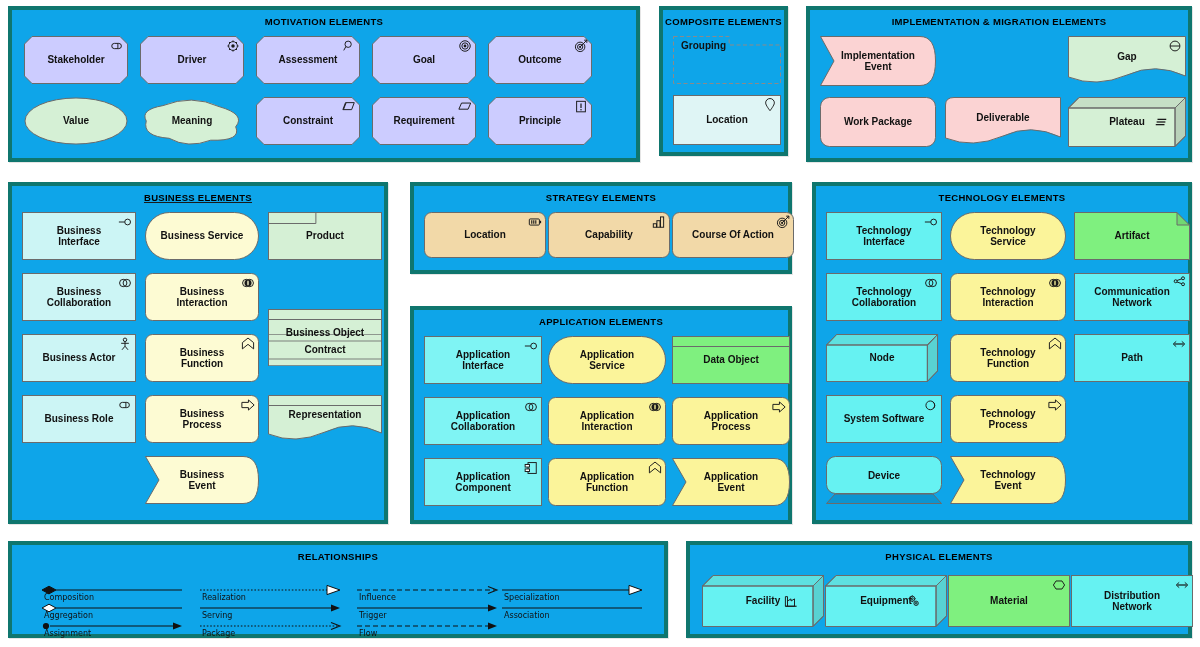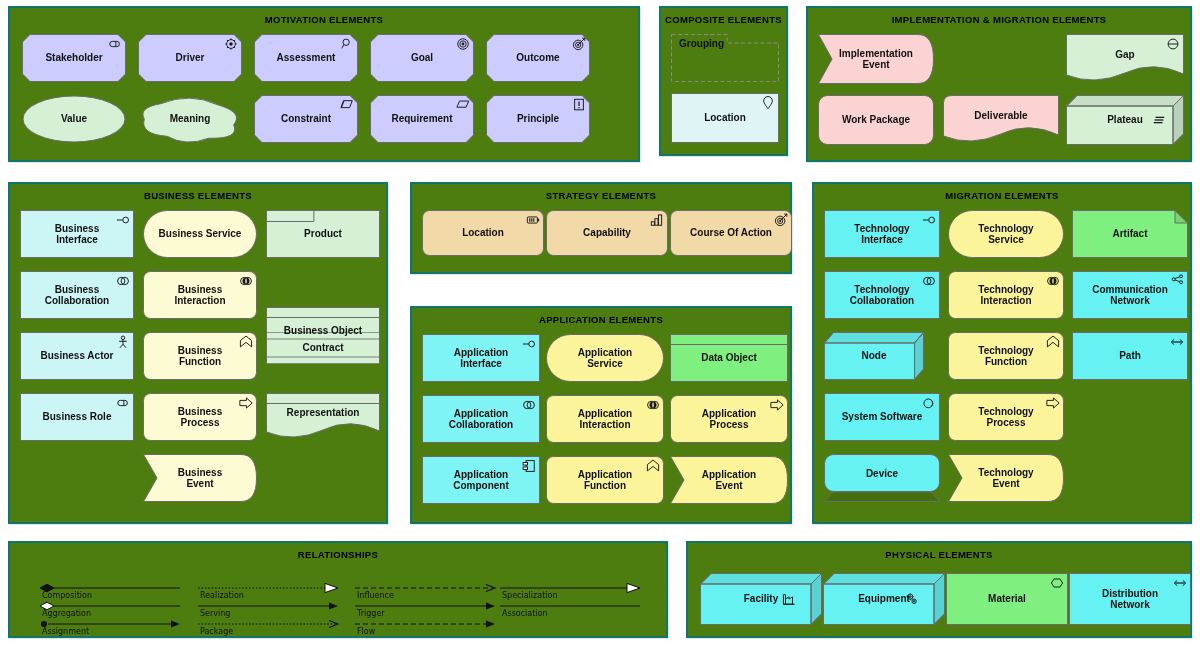--- a/index.html
+++ b/index.html
@@ -7,22 +7,22 @@
   body {
     width:1200px; height:647px;
     background:#ffffff;
     font-family:"Liberation Sans", sans-serif;
     color:#1a1a1a;
     overflow:hidden;
     position:relative;
   }
   .panel {
     position:absolute;
-    border:2px solid #0f766e;
-    background:#4d7c0f;
+    border:4px solid #0f766e;
+    background:#0ea5e9;
     box-shadow:1px 1px 0 rgba(0,0,0,0.10);
   }
   .panel-title {
     text-align:center;
     font-size:9.5px;
     font-weight:bold;
     letter-spacing:.3px;
     padding-top:6px;
     color:#000;
   }
@@ -164,21 +164,21 @@
             <path d="M0.5 11 L11 0.5 L117.5 0.5 L107 11 Z" fill="rgba(0,0,0,0.07)" stroke="#6b6b6b" stroke-width="1"></path>
             <path d="M107 11 L117.5 0.5 L117.5 39 L107 49.5 Z" fill="rgba(0,0,0,0.13)" stroke="#6b6b6b" stroke-width="1"></path>
           </svg></div><span class="lbl">Plateau</span><span class="ico" style="top: 50%; right: 18px; margin-top: -7px;"><svg viewBox="0 0 16 16">
             <line x1="4" y1="5" x2="14" y2="5" stroke="#1a1a1a" stroke-width="1.5"></line>
             <line x1="3" y1="8" x2="13" y2="8" stroke="#1a1a1a" stroke-width="1.5"></line>
             <line x1="2" y1="11" x2="12" y2="11" stroke="#1a1a1a" stroke-width="1.5"></line>
           </svg></span></div>
     </div>
 </div>
 
-<div class="panel" style="left:8px; top:182px; width:380px; height:342px;">
+<div class="panel" style="left:8px; top:182px; width:380px; height:342px;text-decoration:underline;">
   <div class="panel-title">BUSINESS ELEMENTS</div>
   <div id="business-body">
       <div class="el" style="left: 10px; top: 26px; width: 114px; height: 48px;"><div class="shape"><svg viewBox="0 0 114 48" preserveAspectRatio="none">
             <rect x="0.5" y="0.5" width="113" height="47" fill="#ccf5f5" stroke="#6b6b6b" stroke-width="1"></rect>
           </svg></div><span class="lbl">Business
 Interface</span><span class="ico"><svg viewBox="0 0 16 16">
             <circle cx="11" cy="8" r="3.3" stroke="#1a1a1a" fill="none" stroke-width="1.1"></circle>
             <line x1="1" y1="8" x2="7.7" y2="8" stroke="#1a1a1a" fill="none" stroke-width="1.1"></line>
           </svg></span></div>
       <div class="el" style="left: 133px; top: 26px; width: 114px; height: 48px;"><div class="shape"><svg viewBox="0 0 114 48" preserveAspectRatio="none">
@@ -337,21 +337,21 @@
             <path d="M1.6 13.6 L1.6 6.4 L8 1.2 L14.4 6.4 L14.4 13.6 L8 8.4 Z" stroke="#1a1a1a" fill="none" stroke-width="1.1"></path>
           </svg></span></div>
       <div class="el" style="left: 258px; top: 148px; width: 118px; height: 48px;"><div class="shape"><svg viewBox="0 0 118 48" preserveAspectRatio="none">
             <path d="M0.5 0.5 L102 0.5 Q117.5 0.5 117.5 24 Q117.5 47.5 102 47.5 L0.5 47.5 L14 24 Z" fill="#fbf49a" stroke="#6b6b6b" stroke-width="1"></path>
           </svg></div><span class="lbl">Application
 Event</span></div>
     </div>
 </div>
 
 <div class="panel" style="left:812px; top:182px; width:380px; height:342px;">
-  <div class="panel-title">MIGRATION ELEMENTS</div>
+  <div class="panel-title">TECHNOLOGY ELEMENTS</div>
   <div id="technology-body">
       <div class="el" style="left: 10px; top: 26px; width: 116px; height: 48px;"><div class="shape"><svg viewBox="0 0 116 48" preserveAspectRatio="none">
             <rect x="0.5" y="0.5" width="115" height="47" fill="#66f2f2" stroke="#6b6b6b" stroke-width="1"></rect>
           </svg></div><span class="lbl">Technology
 Interface</span><span class="ico"><svg viewBox="0 0 16 16">
             <circle cx="11" cy="8" r="3.3" stroke="#1a1a1a" fill="none" stroke-width="1.1"></circle>
             <line x1="1" y1="8" x2="7.7" y2="8" stroke="#1a1a1a" fill="none" stroke-width="1.1"></line>
           </svg></span></div>
       <div class="el" style="left: 134px; top: 26px; width: 116px; height: 48px;"><div class="shape"><svg viewBox="0 0 116 48" preserveAspectRatio="none">
             <rect x="0.5" y="0.5" width="115" height="47" rx="24" ry="24" fill="#fbf49a" stroke="#6b6b6b" stroke-width="1"></rect>
@@ -380,21 +380,21 @@
       <div class="el" style="left: 258px; top: 87px; width: 116px; height: 48px;"><div class="shape"><svg viewBox="0 0 116 48" preserveAspectRatio="none">
             <rect x="0.5" y="0.5" width="115" height="47" fill="#66f2f2" stroke="#6b6b6b" stroke-width="1"></rect>
           </svg></div><span class="lbl">Communication
 Network</span><span class="ico"><svg viewBox="0 0 16 16">
             <circle cx="12.6" cy="2.6" r="1.7" stroke="#1a1a1a" fill="none" stroke-width="1.1"></circle>
             <circle cx="12.6" cy="9.4" r="1.7" stroke="#1a1a1a" fill="none" stroke-width="1.1"></circle>
             <circle cx="4.2" cy="6" r="1.7" stroke="#1a1a1a" fill="none" stroke-width="1.1"></circle>
             <line x1="5.6" y1="5.2" x2="11.2" y2="3.2" stroke="#1a1a1a" fill="none" stroke-width="1.1"></line>
             <line x1="5.6" y1="6.8" x2="11.2" y2="8.8" stroke="#1a1a1a" fill="none" stroke-width="1.1"></line>
           </svg></span></div>
-      <div class="el" style="left: 10px; top: 148px; width: 100px; height: 48px; align-items: center;"><div class="shape"><svg viewBox="0 0 116 48" preserveAspectRatio="none">
+      <div class="el" style="left: 10px; top: 148px; width: 112px; height: 48px; align-items: center;"><div class="shape"><svg viewBox="0 0 116 48" preserveAspectRatio="none">
             <path d="M0.5 11 L11 0.5 L115.5 0.5 L115.5 37 L105 47.5 L0.5 47.5 Z" fill="#66f2f2" stroke="#6b6b6b" stroke-width="1"></path>
             <path d="M0.5 11 L105 11 L105 47.5" fill="none" stroke="#6b6b6b" stroke-width="1"></path>
             <path d="M105 11 L115.5 0.5" fill="none" stroke="#6b6b6b" stroke-width="1"></path>
             <path d="M0.5 11 L11 0.5 L115.5 0.5 L105 11 Z" fill="rgba(0,0,0,0.07)" stroke="#6b6b6b" stroke-width="1"></path>
             <path d="M105 11 L115.5 0.5 L115.5 37 L105 47.5 Z" fill="rgba(0,0,0,0.13)" stroke="#6b6b6b" stroke-width="1"></path>
           </svg></div><span class="lbl">Node</span></div>
       <div class="el" style="left: 134px; top: 148px; width: 116px; height: 48px;"><div class="shape"><svg viewBox="0 0 116 48" preserveAspectRatio="none">
             <rect x="0.5" y="0.5" width="115" height="47" rx="7" ry="7" fill="#fbf49a" stroke="#6b6b6b" stroke-width="1"></rect>
           </svg></div><span class="lbl">Technology
 Function</span><span class="ico"><svg viewBox="0 0 16 16">

